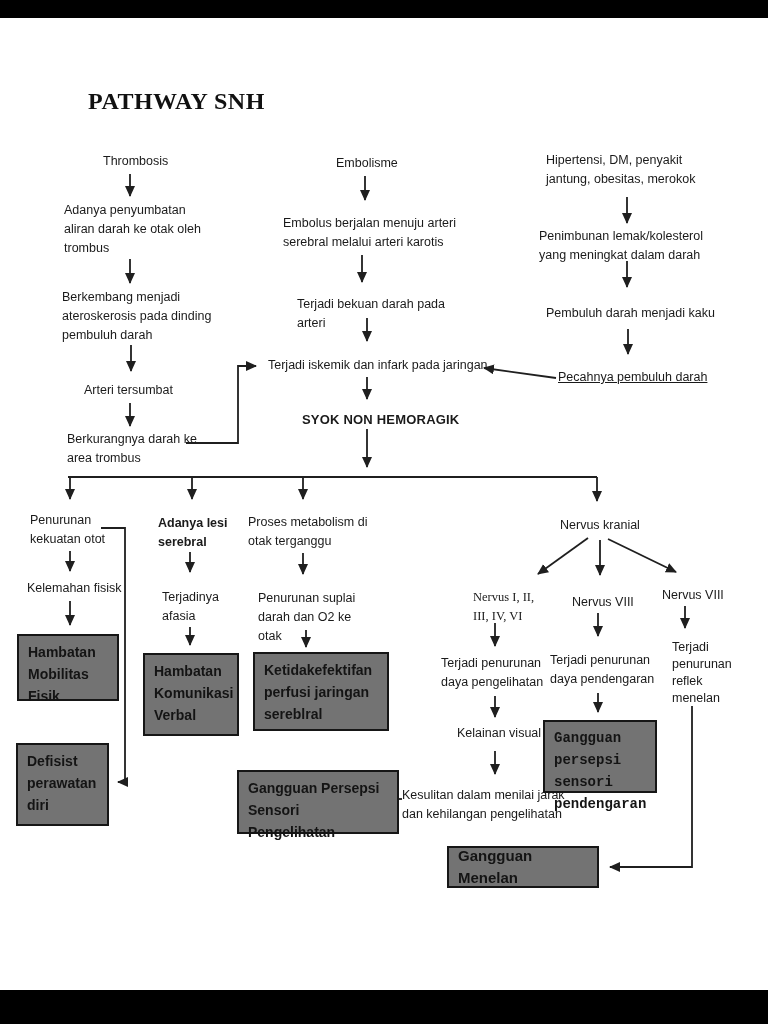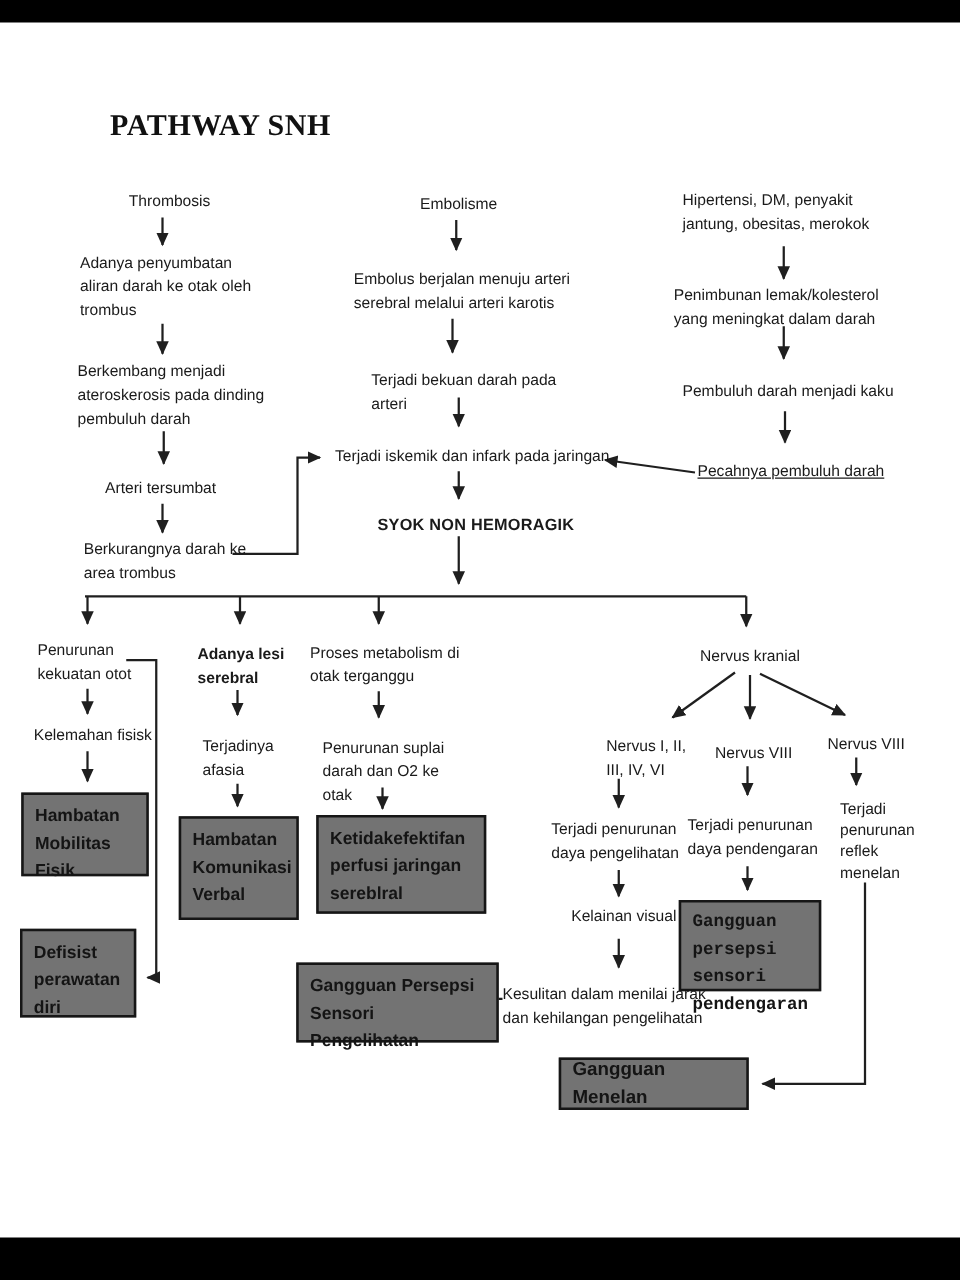--- a/index.html
+++ b/index.html
@@ -123,42 +123,42 @@
 <div class="node" style="left:162px;top:588px;">Terjadinya
 afasia</div>
 
 <div class="node" style="left:248px;top:513px;">Proses metabolism di
 otak terganggu</div>
 <div class="node" style="left:258px;top:589px;">Penurunan suplai
 darah dan O2 ke
 otak</div>
 
 <div class="node" style="left:560px;top:516px;">Nervus kranial</div>
-<div class="node" style="left:485px;top:588px;">Nervus I, II,
+<div class="node" style="left:473px;top:588px;font-family:Liberation Serif, serif;">Nervus I, II,
 III, IV, VI</div>
 <div class="node" style="left:572px;top:593px;">Nervus VIII</div>
 <div class="node" style="left:662px;top:586px;">Nervus VIII</div>
 
 <div class="node" style="left:441px;top:654px;">Terjadi penurunan
 daya pengelihatan</div>
 <div class="node" style="left:457px;top:724px;">Kelainan visual</div>
 <div class="node" style="left:402px;top:786px;">Kesulitan dalam menilai jarak
 dan kehilangan pengelihatan</div>
 
 <div class="node" style="left:550px;top:651px;">Terjadi penurunan
 daya pendengaran</div>
 <div class="node tight" style="left:672px;top:639px;">Terjadi
 penurunan
 reflek
 menelan</div>
 
 <div class="box" style="left:17px;top:634px;width:102px;height:67px;">Hambatan
 Mobilitas
 Fisik</div>
-<div class="box" style="left:16px;top:743px;width:93px;height:71px;">Defisist
+<div class="box" style="left:16px;top:743px;width:93px;height:83px;">Defisist
 perawatan
 diri</div>
 <div class="box" style="left:143px;top:653px;width:96px;height:83px;">Hambatan
 Komunikasi
 Verbal</div>
 <div class="box" style="left:253px;top:652px;width:136px;height:79px;">Ketidakefektifan
 perfusi jaringan
 sereblral</div>
 <div class="box" style="left:208px;top:770px;width:162px;height:64px;margin-left:29px;">Gangguan Persepsi
 Sensori Pengelihatan</div>

